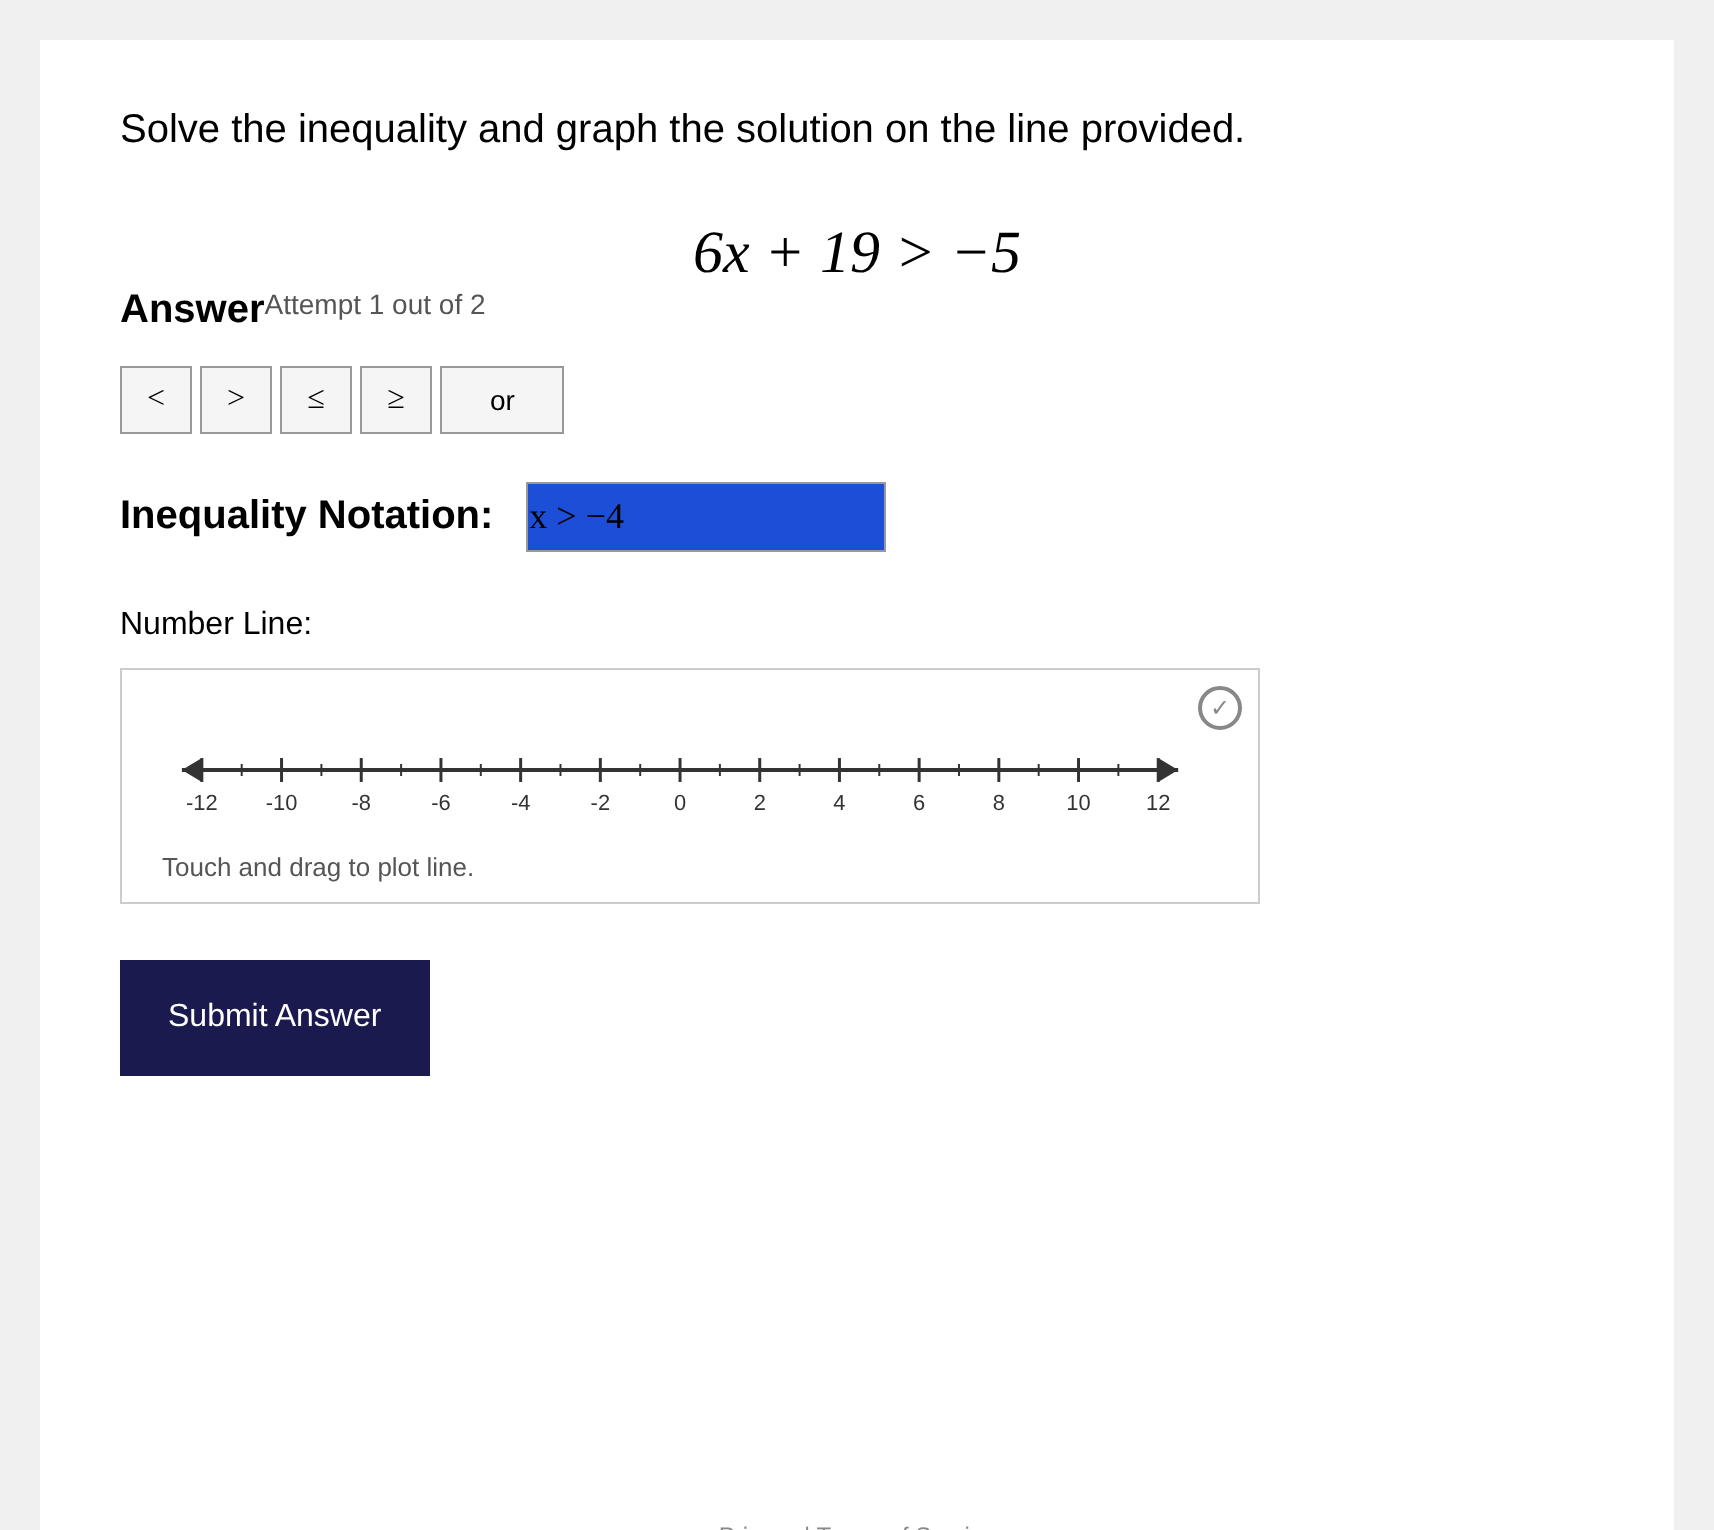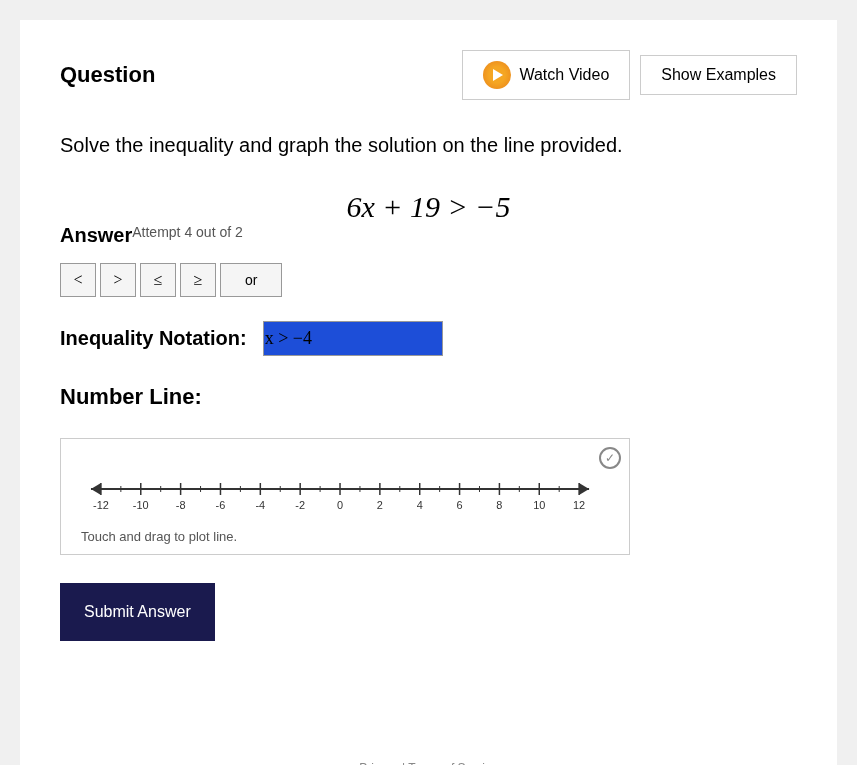--- a/index.html
+++ b/index.html
@@ -168,23 +168,23 @@
       border: 1px solid #999;
       padding: 6px 1px;
       font-size: 18px;
       font-family: Georgia, serif;
       width: 180px;
       background: #1d4ed8;
     }
 
     
     .number-line-label {
-      font-size: 22px;
-      font-weight: bold;
-      margin-bottom: 28px;
+      font-size: 16px;
+      font-weight: normal;
+      margin-bottom: 12px;
       font-family: Arial, sans-serif;
     }
 
     .number-line-container {
       border: 1px solid #ccc;
       background: #fff;
       padding: 20px 20px 10px 20px;
       position: relative;
       width: 570px;
       margin-bottom: 8px;
@@ -247,45 +247,33 @@
       font-family: Arial, sans-serif;
       white-space: nowrap;
     }
   </style>
 </head>
 <body>
 
 <div class="page-container">
 
   
-  <div class="header">
-    <div class="header-left">Question</div>
-    <div class="header-right">
-      <button class="watch-video-btn">
-        <span class="play-icon">
-          <span class="play-triangle"></span>
-        </span>
-        <span>Watch Video</span>
-      </button>
-      <button class="show-examples-btn">Show Examples</button>
-    </div>
-  </div>
 
   
   <div class="problem-statement">Solve the inequality and graph the solution on the line provided.</div>
 
   
   <div class="equation-container">
     <span>6x + 19 &gt; −5</span>
   </div>
 
   
   <div class="answer-label">
     <span class="answer-title">Answer</span>
-    <span class="attempt-text">Attempt 4 out of 2</span>
+    <span class="attempt-text">Attempt 1 out of 2</span>
   </div>
 
   
   <div class="operator-buttons">
     <button class="op-btn">&lt;</button>
     <button class="op-btn">&gt;</button>
     <button class="op-btn">≤</button>
     <button class="op-btn">≥</button>
     <button class="op-btn-or">or</button>
   </div>

